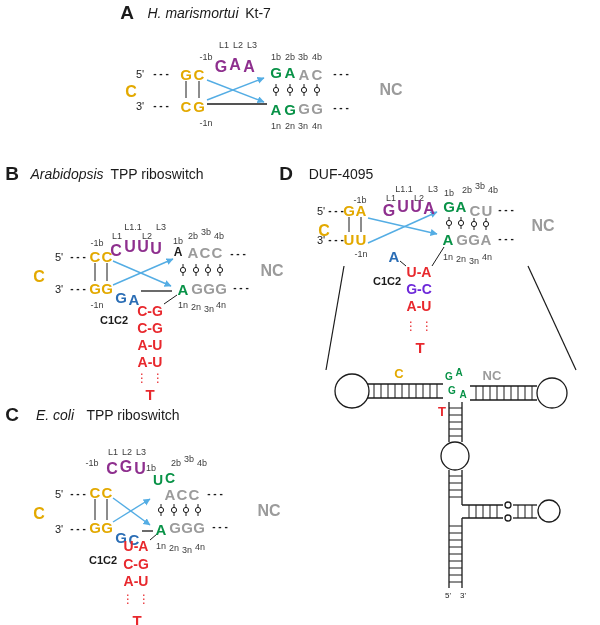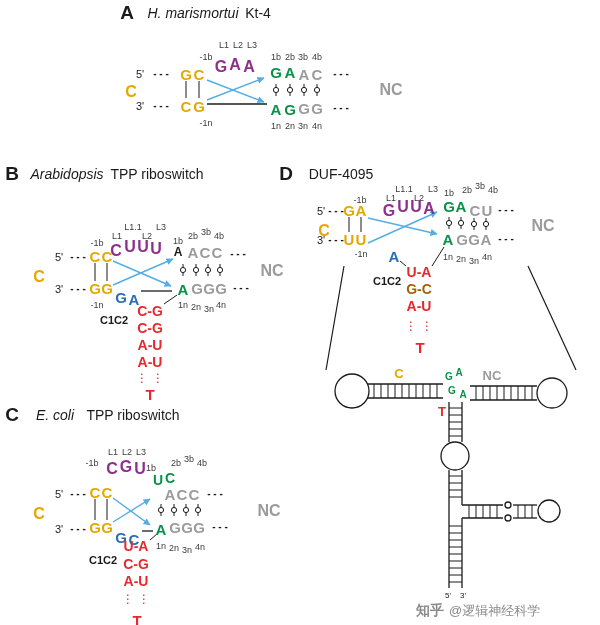--- a/index.html
+++ b/index.html
@@ -142,21 +142,21 @@
       <line x1="461" y1="217" x2="461" y2="229" stroke="#1b1b1b" stroke-width="1"></line>
       <circle cx="461" cy="223" r="2.6" fill="#ffffff" stroke="#1b1b1b" stroke-width="1"></circle>
       <line x1="474" y1="218" x2="474" y2="230" stroke="#1b1b1b" stroke-width="1"></line>
       <circle cx="474" cy="224" r="2.6" fill="#ffffff" stroke="#1b1b1b" stroke-width="1"></circle>
       <line x1="486" y1="218" x2="486" y2="230" stroke="#1b1b1b" stroke-width="1"></line>
       <circle cx="486" cy="224" r="2.6" fill="#ffffff" stroke="#1b1b1b" stroke-width="1"></circle>
     </svg>
   <div id="text-layer">
       <span class="txt" style="left: 127px; top: 12px; font-size: 19px; color: rgb(27, 27, 27); font-weight: 700;">A</span>
       <span class="txt" style="left: 193px; top: 13px; font-size: 14px; color: rgb(27, 27, 27); font-style: italic;">H. marismortui</span>
-      <span class="txt" style="left: 258px; top: 13px; font-size: 14px; color: rgb(27, 27, 27);">Kt-4</span>
+      <span class="txt" style="left: 258px; top: 13px; font-size: 14px; color: rgb(27, 27, 27);">Kt-7</span>
       <span class="txt" style="left: 224px; top: 45px; font-size: 9px; color: rgb(60, 60, 60);">L1</span>
       <span class="txt" style="left: 238px; top: 45px; font-size: 9px; color: rgb(60, 60, 60);">L2</span>
       <span class="txt" style="left: 252px; top: 45px; font-size: 9px; color: rgb(60, 60, 60);">L3</span>
       <span class="txt" style="left: 206px; top: 57px; font-size: 9px; color: rgb(60, 60, 60);">-1b</span>
       <span class="txt" style="left: 276px; top: 57px; font-size: 9px; color: rgb(60, 60, 60);">1b</span>
       <span class="txt" style="left: 290px; top: 57px; font-size: 9px; color: rgb(60, 60, 60);">2b</span>
       <span class="txt" style="left: 303px; top: 57px; font-size: 9px; color: rgb(60, 60, 60);">3b</span>
       <span class="txt" style="left: 317px; top: 57px; font-size: 9px; color: rgb(60, 60, 60);">4b</span>
       <span class="txt" style="left: 140px; top: 74px; font-size: 11px; color: rgb(27, 27, 27);">5'</span>
       <span class="txt" style="left: 161px; top: 74px; font-size: 10px; color: rgb(27, 27, 27); font-weight: 700;">- - -</span>
@@ -321,32 +321,28 @@
       <span class="txt" style="left: 474px; top: 239px; font-size: 15px; color: rgb(155, 155, 155); font-weight: 700;">G</span>
       <span class="txt" style="left: 486px; top: 239px; font-size: 15px; color: rgb(155, 155, 155); font-weight: 700;">A</span>
       <span class="txt" style="left: 506px; top: 239px; font-size: 10px; color: rgb(27, 27, 27); font-weight: 700;">- - -</span>
       <span class="txt" style="left: 361px; top: 254px; font-size: 9px; color: rgb(60, 60, 60);">-1n</span>
       <span class="txt" style="left: 448px; top: 257px; font-size: 9px; color: rgb(60, 60, 60);">1n</span>
       <span class="txt" style="left: 461px; top: 259px; font-size: 9px; color: rgb(60, 60, 60);">2n</span>
       <span class="txt" style="left: 474px; top: 261px; font-size: 9px; color: rgb(60, 60, 60);">3n</span>
       <span class="txt" style="left: 487px; top: 257px; font-size: 9px; color: rgb(60, 60, 60);">4n</span>
       <span class="txt" style="left: 387px; top: 281px; font-size: 11px; color: rgb(27, 27, 27); font-weight: 700;">C1C2</span>
       <span class="txt" style="left: 419px; top: 272px; font-size: 14px; color: rgb(232, 40, 45); font-weight: 700;">U-A</span>
-      <span class="txt" style="left: 419px; top: 289px; font-size: 14px; color: #a16207; font-weight: 700;">G-C</span>
+      <span class="txt" style="left: 419px; top: 289px; font-size: 14px; color: #6d28d9; font-weight: 700;">G-C</span>
       <span class="txt" style="left: 419px; top: 306px; font-size: 14px; color: rgb(232, 40, 45); font-weight: 700;">A-U</span>
       <span class="txt" style="left: 411px; top: 326px; font-size: 12px; color: rgb(232, 40, 45);">⋮</span>
       <span class="txt" style="left: 427px; top: 326px; font-size: 12px; color: rgb(232, 40, 45);">⋮</span>
       <span class="txt" style="left: 420px; top: 347px; font-size: 15px; color: rgb(232, 40, 45); font-weight: 700;">T</span>
       <span class="txt" style="left: 399px; top: 373px; font-size: 13px; color: rgb(227, 169, 0); font-weight: 700;">C</span>
       <span class="txt" style="left: 449px; top: 377px; font-size: 10px; color: rgb(8, 146, 71); font-weight: 700;">G</span>
       <span class="txt" style="left: 459px; top: 373px; font-size: 10px; color: rgb(8, 146, 71); font-weight: 700;">A</span>
       <span class="txt" style="left: 492px; top: 375px; font-size: 13px; color: rgb(155, 155, 155); font-weight: 700;">NC</span>
       <span class="txt" style="left: 452px; top: 391px; font-size: 10px; color: rgb(8, 146, 71); font-weight: 700;">G</span>
       <span class="txt" style="left: 463px; top: 395px; font-size: 10px; color: rgb(8, 146, 71); font-weight: 700;">A</span>
       <span class="txt" style="left: 442px; top: 411px; font-size: 13px; color: rgb(232, 40, 45); font-weight: 700;">T</span>
       <span class="txt" style="left: 448px; top: 596px; font-size: 8px; color: rgb(27, 27, 27);">5'</span>
       <span class="txt" style="left: 463px; top: 596px; font-size: 8px; color: rgb(27, 27, 27);">3'</span>
     </div>
-  <div class="watermark">
-    <span class="brand">知乎</span>
-    <span class="account">@逻辑神经科学</span>
-  </div>
 </div>
 
 </body></html>

